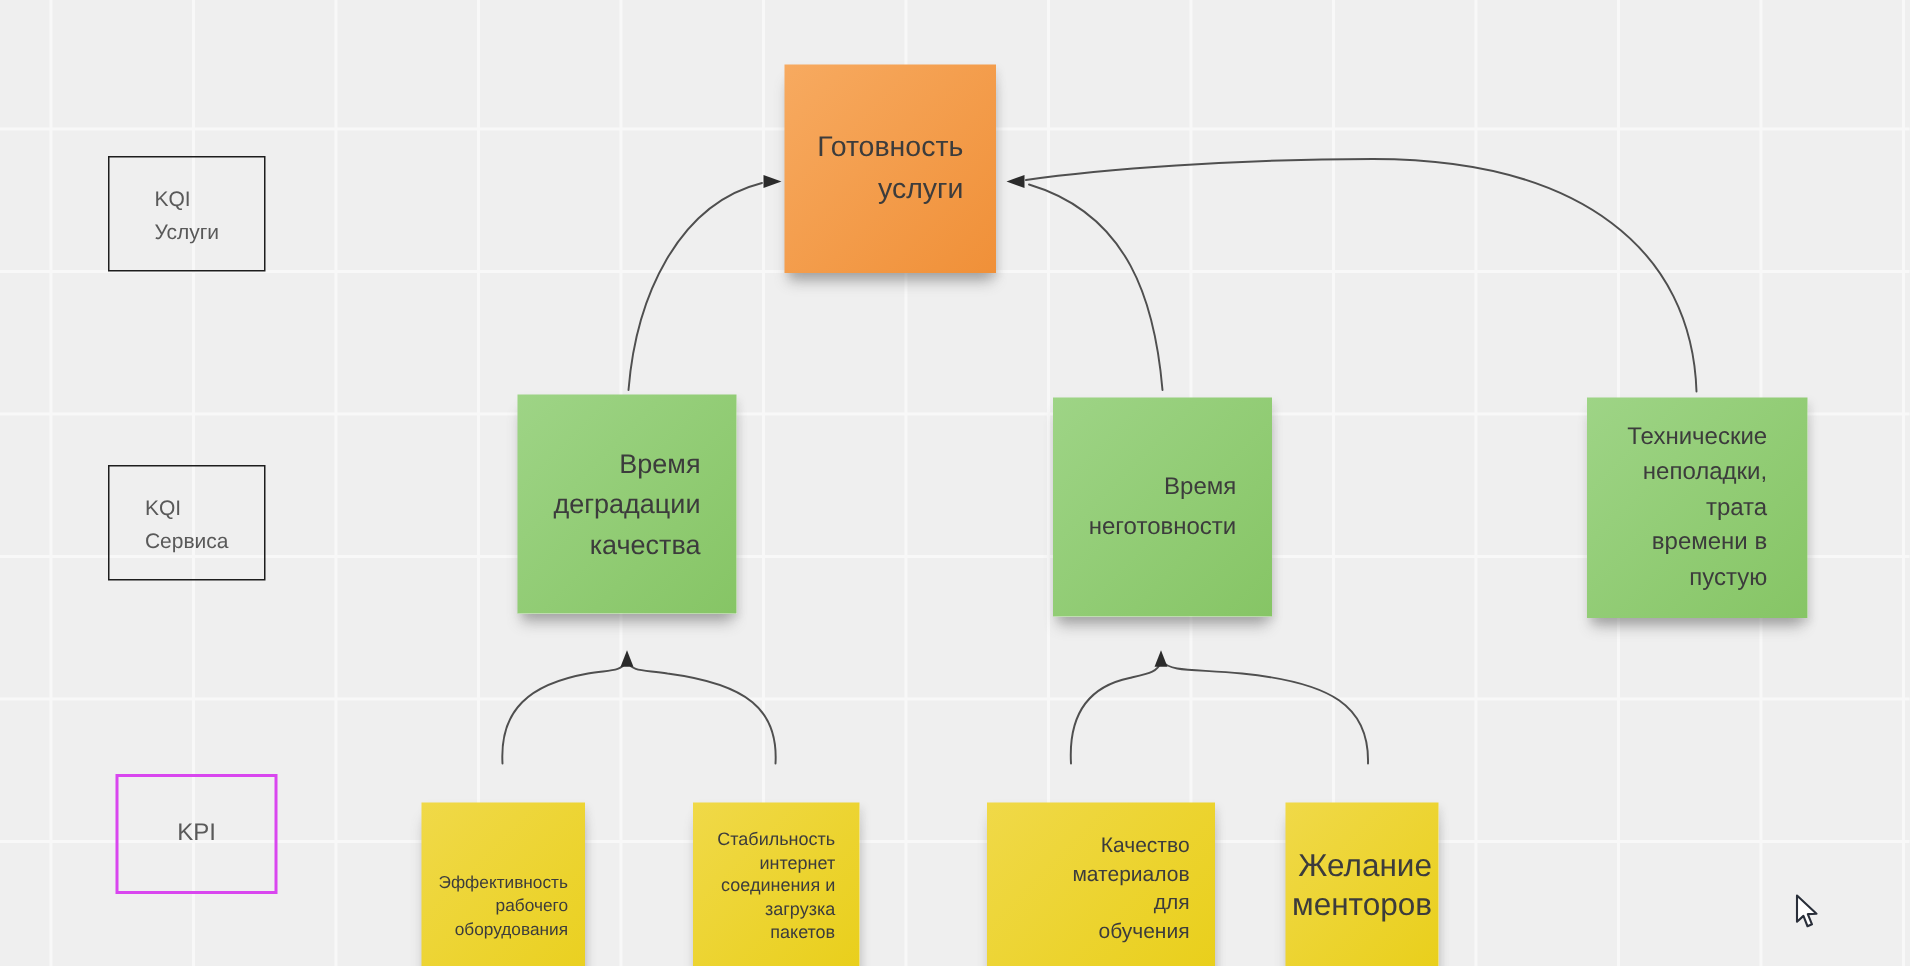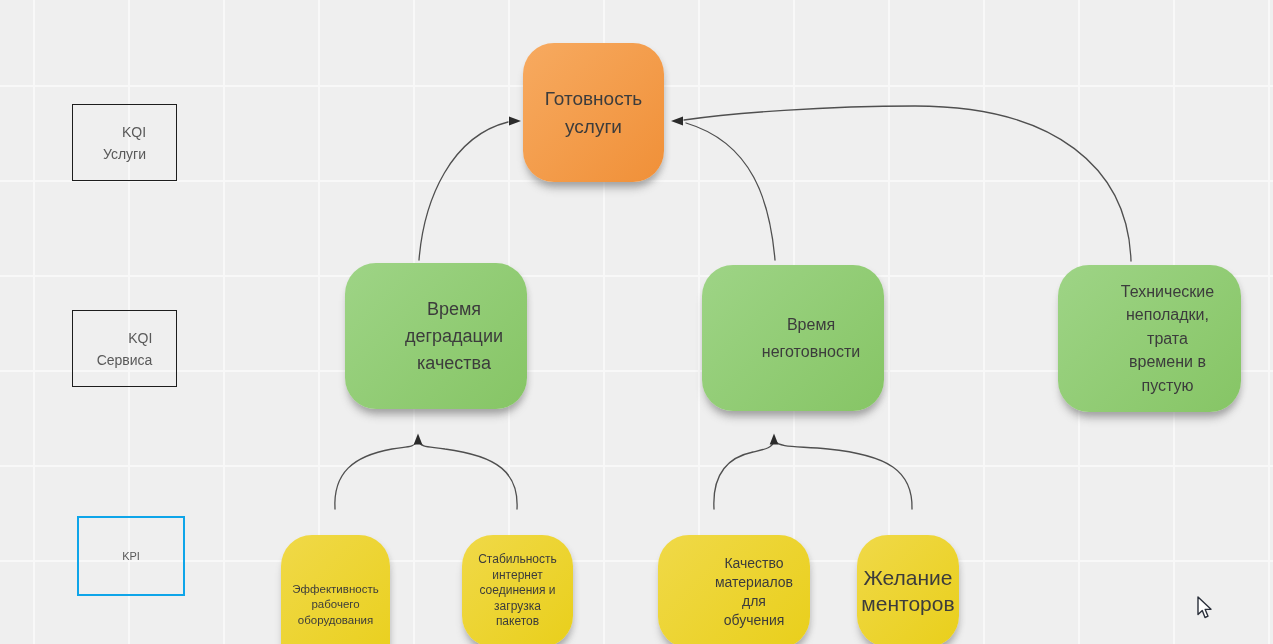--- a/index.html
+++ b/index.html
@@ -9,46 +9,45 @@
     background-color:#efefef;
     background-image:
       linear-gradient(to right, #f8f8f8 2px, transparent 2px),
       linear-gradient(to bottom, #f8f8f8 2px, transparent 2px);
     background-size:95px 95px;
     background-position:33px 85px;
   }
   .layer-connectors{position:absolute;left:0;top:0;z-index:1;}
   .note{
     position:absolute;z-index:2;display:flex;align-items:center;justify-content:center;
-    text-align:center;color:#3c3c3c;
+    text-align:right;color:#3c3c3c;
     box-shadow:0 9px 9px -3px rgba(95,95,95,.45), 2px 3px 5px rgba(120,120,120,.18);
-    border-radius:31px;
   }
   .note .txt{white-space:pre-line;}
   .note-orange{background:linear-gradient(135deg,#f7aa60 0%,#f09038 100%);}
-  .note-green{background:linear-gradient(135deg,#9ed486 0%,#86c565 100%);padding-left:36px;}
+  .note-green{background:linear-gradient(135deg,#9ed486 0%,#86c565 100%);}
   .note-yellow{background:linear-gradient(135deg,#f0d948 0%,#e9cf1b 100%);margin-top:21px;}
 
   .n-readiness{left:523px;top:43px;width:141px;height:139px;font-size:19px;line-height:28px;}
   .n-degradation{left:345px;top:263px;width:146px;height:146px;font-size:18px;line-height:27px;}
   .n-unavail{left:702px;top:265px;width:146px;height:146px;font-size:16px;line-height:27px;}
   .n-technical{left:1058px;top:265px;width:147px;height:147px;font-size:16px;line-height:23.5px;}
   .n-equipment{left:281px;top:514px;width:109px;height:140px;font-size:11.5px;line-height:15.5px;}
   .n-internet{left:462px;top:514px;width:111px;height:112px;font-size:12px;line-height:15.5px;}
   .n-materials{left:658px;top:514px;width:112px;height:113px;font-size:14px;line-height:19px;padding-left:40px;}
   .n-mentors{left:857px;top:514px;width:102px;height:112px;font-size:21px;line-height:26px;}
 
   .frame{
     position:absolute;z-index:2;display:flex;align-items:center;justify-content:center;
-    text-align:right;color:#595959;font-size:14px;line-height:22px;background:transparent;
+    text-align:left;color:#595959;font-size:14px;line-height:22px;background:transparent;
   }
   .frame .txt{white-space:pre-line;}
   .f-kqi-uslugi{left:72px;top:104px;width:103px;height:75px;border:1.5px solid #1d1d1d;}
   .f-kqi-servisa{left:72px;top:310px;width:103px;height:75px;border:1.5px solid #1d1d1d;}
-  .f-kpi{left:77px;top:516px;width:104px;height:76px;border:2px solid #0ea5e9;font-size:11px;}
+  .f-kpi{left:77px;top:516px;width:104px;height:76px;border:2px solid #d946ef;font-size:16px;}
 
   .cursor{position:absolute;left:1196px;top:596px;z-index:5;}
 </style>
 </head>
 <body>
 
 <svg class="layer-connectors" width="1273" height="644" viewBox="0 0 1273 644">
   <g fill="none" stroke="#4f4f4f" stroke-width="1.3" stroke-linecap="round">
     <path d="M 419 260 C 424 198, 452 136, 508 122"></path>
     <path d="M 775 260 C 770 202, 753 143, 686 123"></path>

